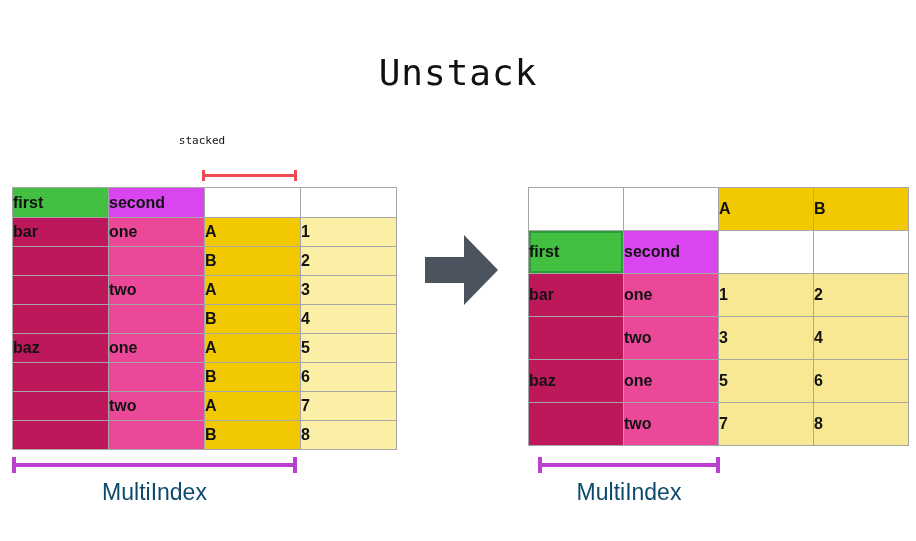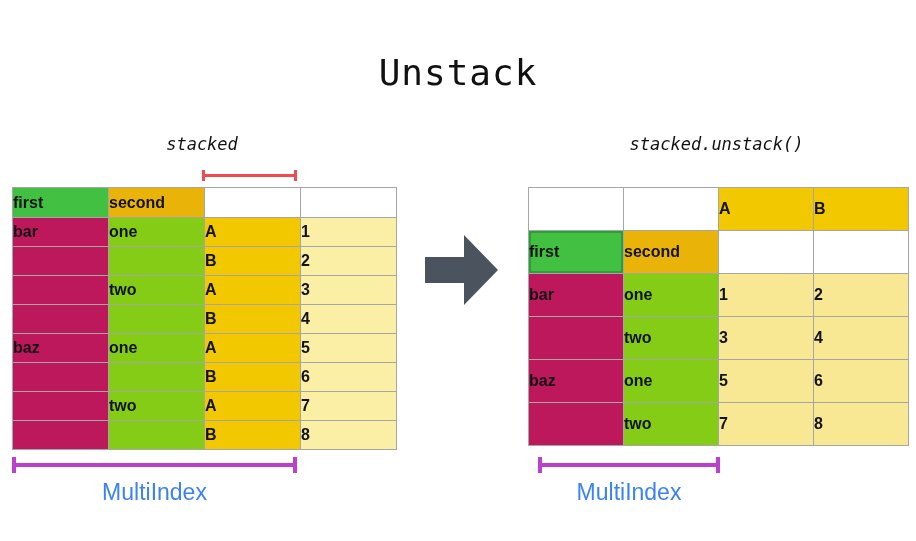--- a/index.html
+++ b/index.html
@@ -5,77 +5,76 @@
   html,body { margin:0; padding:0; background:#fff; }
   #canvas {
     position:relative; width:916px; height:541px; background:#ffffff;
     font-family:"Liberation Sans", sans-serif; overflow:hidden;
   }
   .mono { font-family:"DejaVu Sans Mono","Liberation Mono",monospace; color:#111; }
   #title {
     position:absolute; left:0; right:0; top:20px; text-align:center;
     font-size:36px; font-weight:500; letter-spacing:1px;margin-top:32px;
   }
-  .tbl-label { position:absolute; top:134px; text-align:center; font-size:17px;font-style:italic; }
+  .tbl-label { position:absolute; top:134px; text-align:center; font-size:11px; }
   #left-label  { left:12px;  width:380px; }
   #right-label { left:528px; width:377px; }
 
   table.tbl { position:absolute; border-collapse:collapse; table-layout:fixed; border:1px solid #8f8f8f; }
   table.tbl td {
     border:1px solid #a6a6a6; text-align:left; vertical-align:middle;
     padding:0; font-size:16px; font-weight:bold; color:#121212; overflow:hidden;
   }
   #left-table  { left:12px;  top:187px; }
   #left-table td { width:95px; height:28px; }
   #left-table tr.hdr td { height:29px; }
   #right-table { left:528px; top:187px; }
   #right-table td { width:94px; height:42px; }
 
   .c-green  { background:#41c041; }
   .c-green-outline { background:#41c041; box-shadow:inset 0 0 0 2px #2f9e38; }
-  .c-lgreen { background:#eab308; }
+  .c-lgreen { background:#d946ef; }
   .c-blue   { background:#be185d; }
-  .c-lblue  { background:#84cc16; }
+  .c-lblue  { background:#ec4899; }
   .c-gold   { background:#f2c900; }
   .c-ly     { background:#faefa4; font-weight:400; color:#3c3c3c; }
   .c-ry     { background:#f8e893; font-weight:400; color:#3c3c3c; }
   .c-white  { background:#ffffff; }
 
   .bracket { position:absolute; }
   .bracket .bar { position:absolute; left:0; right:0; }
   .bracket .tick { position:absolute; top:0; bottom:0; }
   #red-bracket { left:202px; top:170px; width:95px; height:11px; }
   #red-bracket .bar  { top:4px; height:3px; background:#f04b50; }
   #red-bracket .tick { width:3px; background:#f04b50; }
   .magenta-bracket { top:457px; height:16px; }
   #left-mi-bracket  { left:12px;  width:285px; }
   #right-mi-bracket { left:538px; width:182px; }
   .magenta-bracket .bar  { top:6px; height:4px; background:#bb40d0; }
   .magenta-bracket .tick { width:4px; background:#bb40d0; }
   .tick.l { left:0; } .tick.r { right:0; }
 
-  .mi-label { position:absolute; top:479px; text-align:center; font-size:23px; color:#3b82f6; }
+  .mi-label { position:absolute; top:479px; text-align:center; font-size:23px; color:#0c4a6e; }
   #left-mi-label  { left:12px;  width:285px; }
   #right-mi-label { left:538px; width:182px; }
 
   #arrow { position:absolute; left:425px; top:235px; width:72px; height:70px; }
   #arrow .shaft { position:absolute; left:0; top:22px; width:39px; height:26px; background:#4b545e; }
   #arrow .head  { position:absolute; left:39px; top:0; width:0; height:0;
                   border-top:35px solid transparent; border-bottom:35px solid transparent;
                   border-left:34px solid #4b545e; }
 </style>
 </head>
 <body>
 
 <div id="canvas">
 
   <div id="title" class="mono">Unstack</div>
 
   <div id="left-label" class="tbl-label mono">stacked</div>
-  <div id="right-label" class="tbl-label mono">stacked.unstack()</div>
 
   <div id="red-bracket" class="bracket">
     <span class="bar"></span>
     <span class="tick l"></span>
     <span class="tick r"></span>
   </div>
 
   <table id="left-table" class="tbl">
     <tbody>
       <tr class="hdr">

